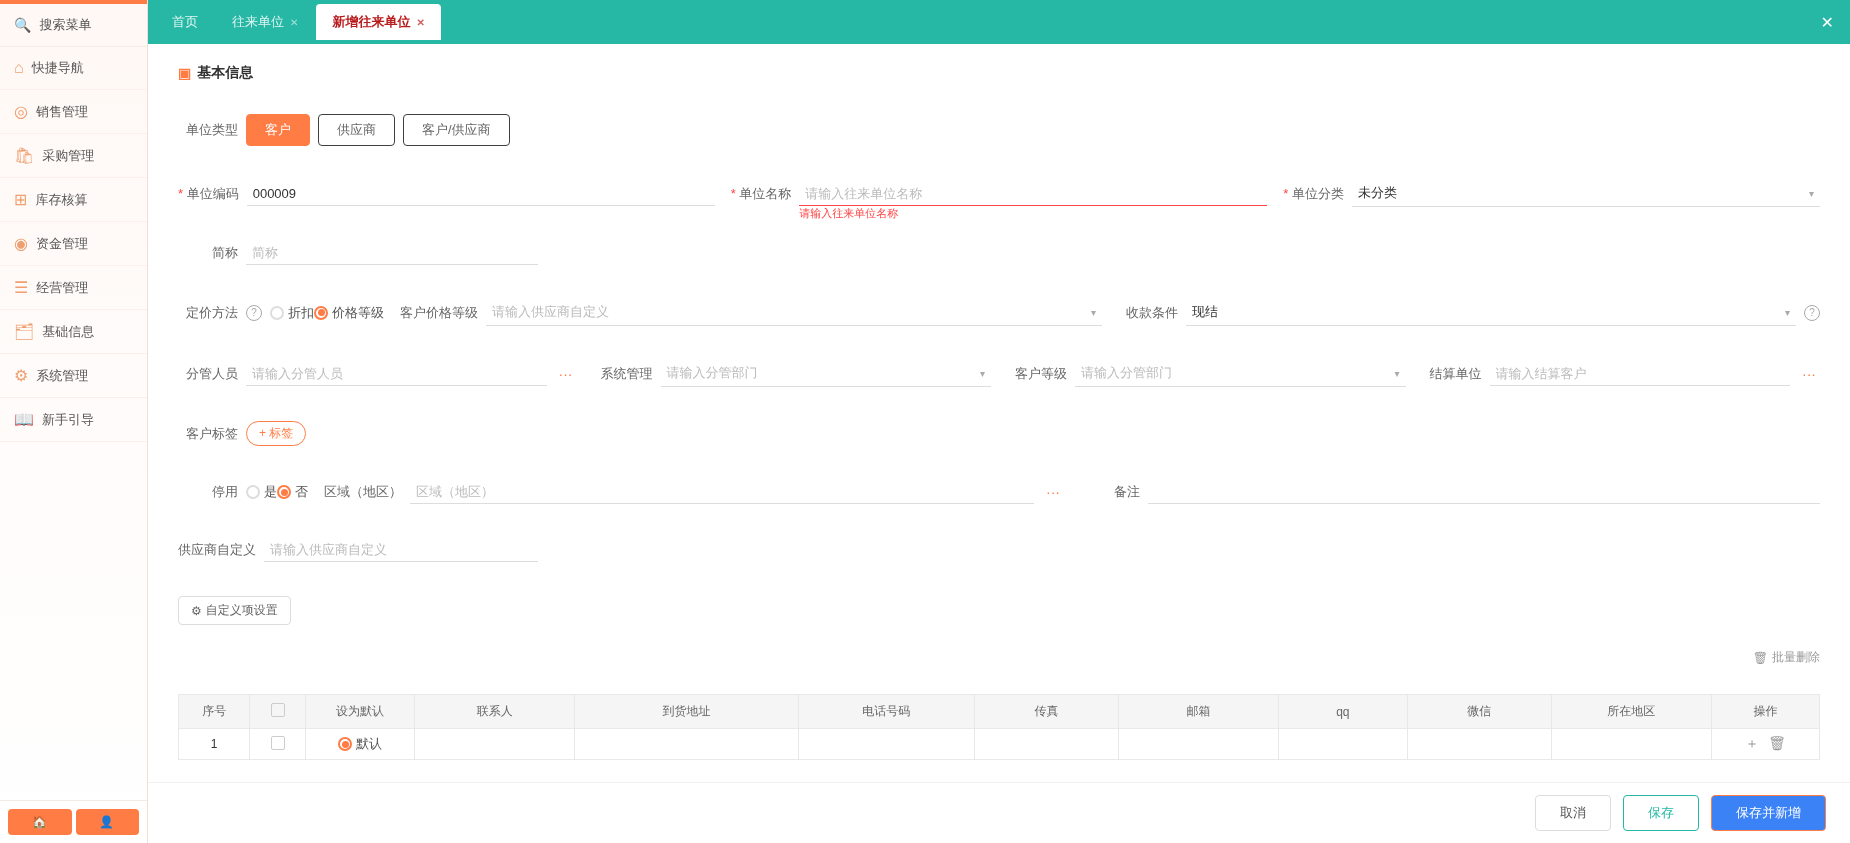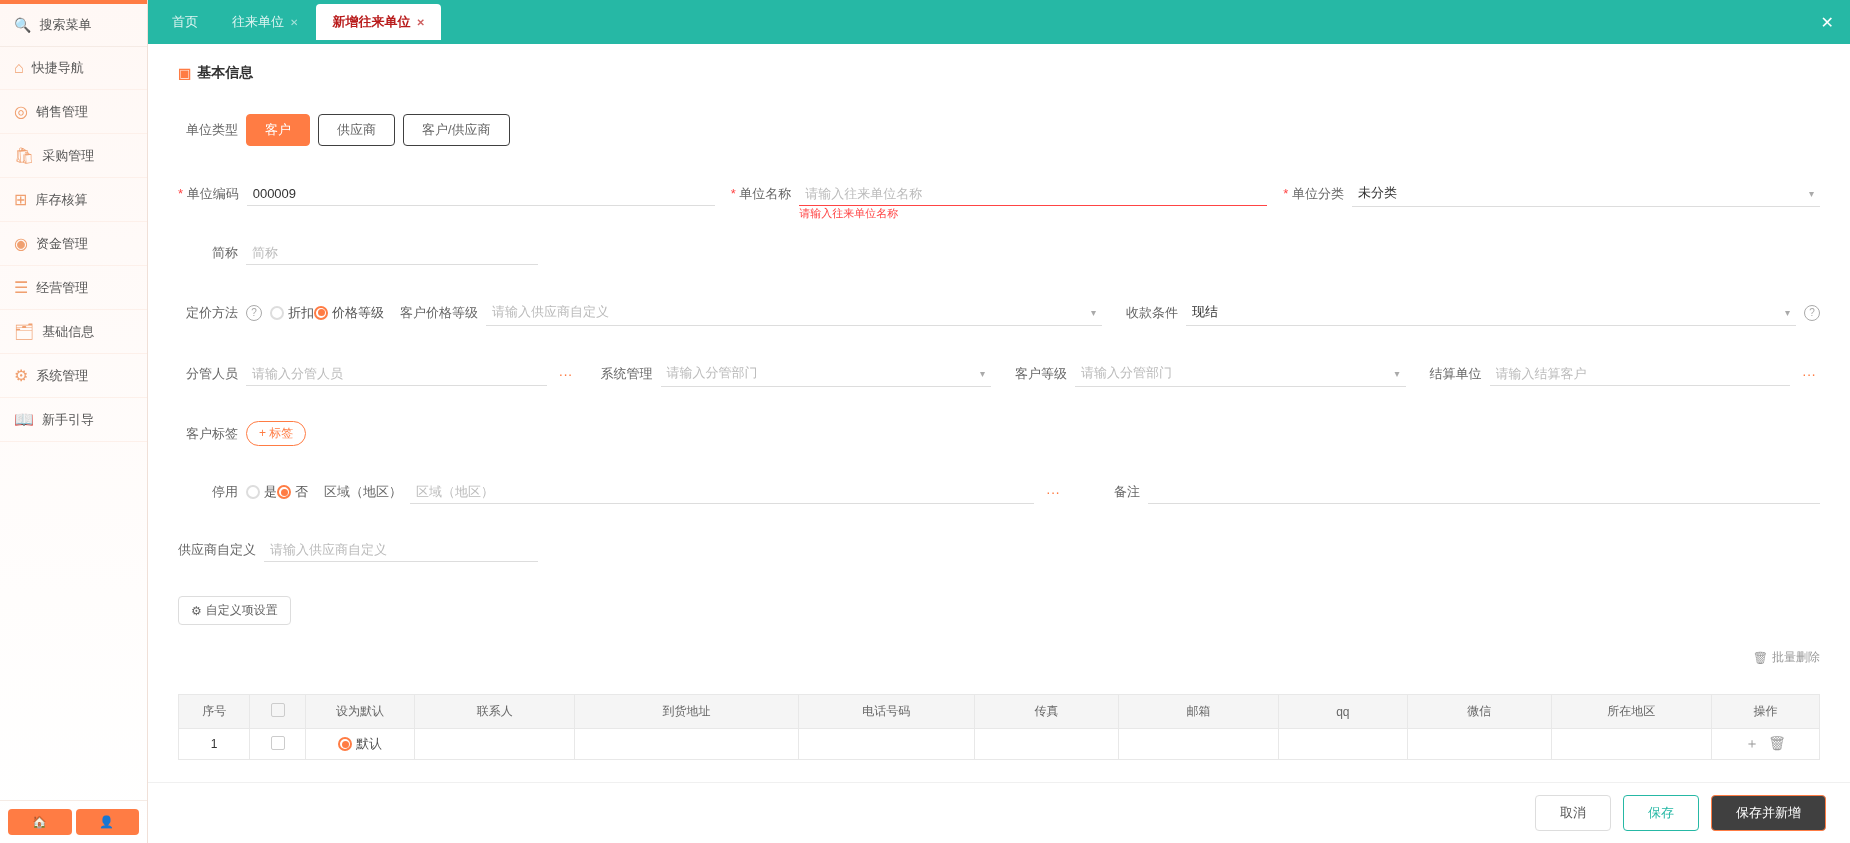--- a/index.html
+++ b/index.html
@@ -293,21 +293,21 @@
       border: 1px solid #ddd;
       background: white;
       color: #555;
     }
     .btn.secondary-green {
       background: white;
       border-color: #26b8a5;
       color: #26b8a5;
     }
     .btn.save-new {
-      background: #404040;
+      background: #3b82f6;
       border-color: #ff7c44;
       color: white;
     }
 
     
     .custom-settings-btn {
       display: flex; align-items: center; gap: 4px;
       border: 1px solid #ddd;
       padding: 5px 12px;
       border-radius: 4px;

